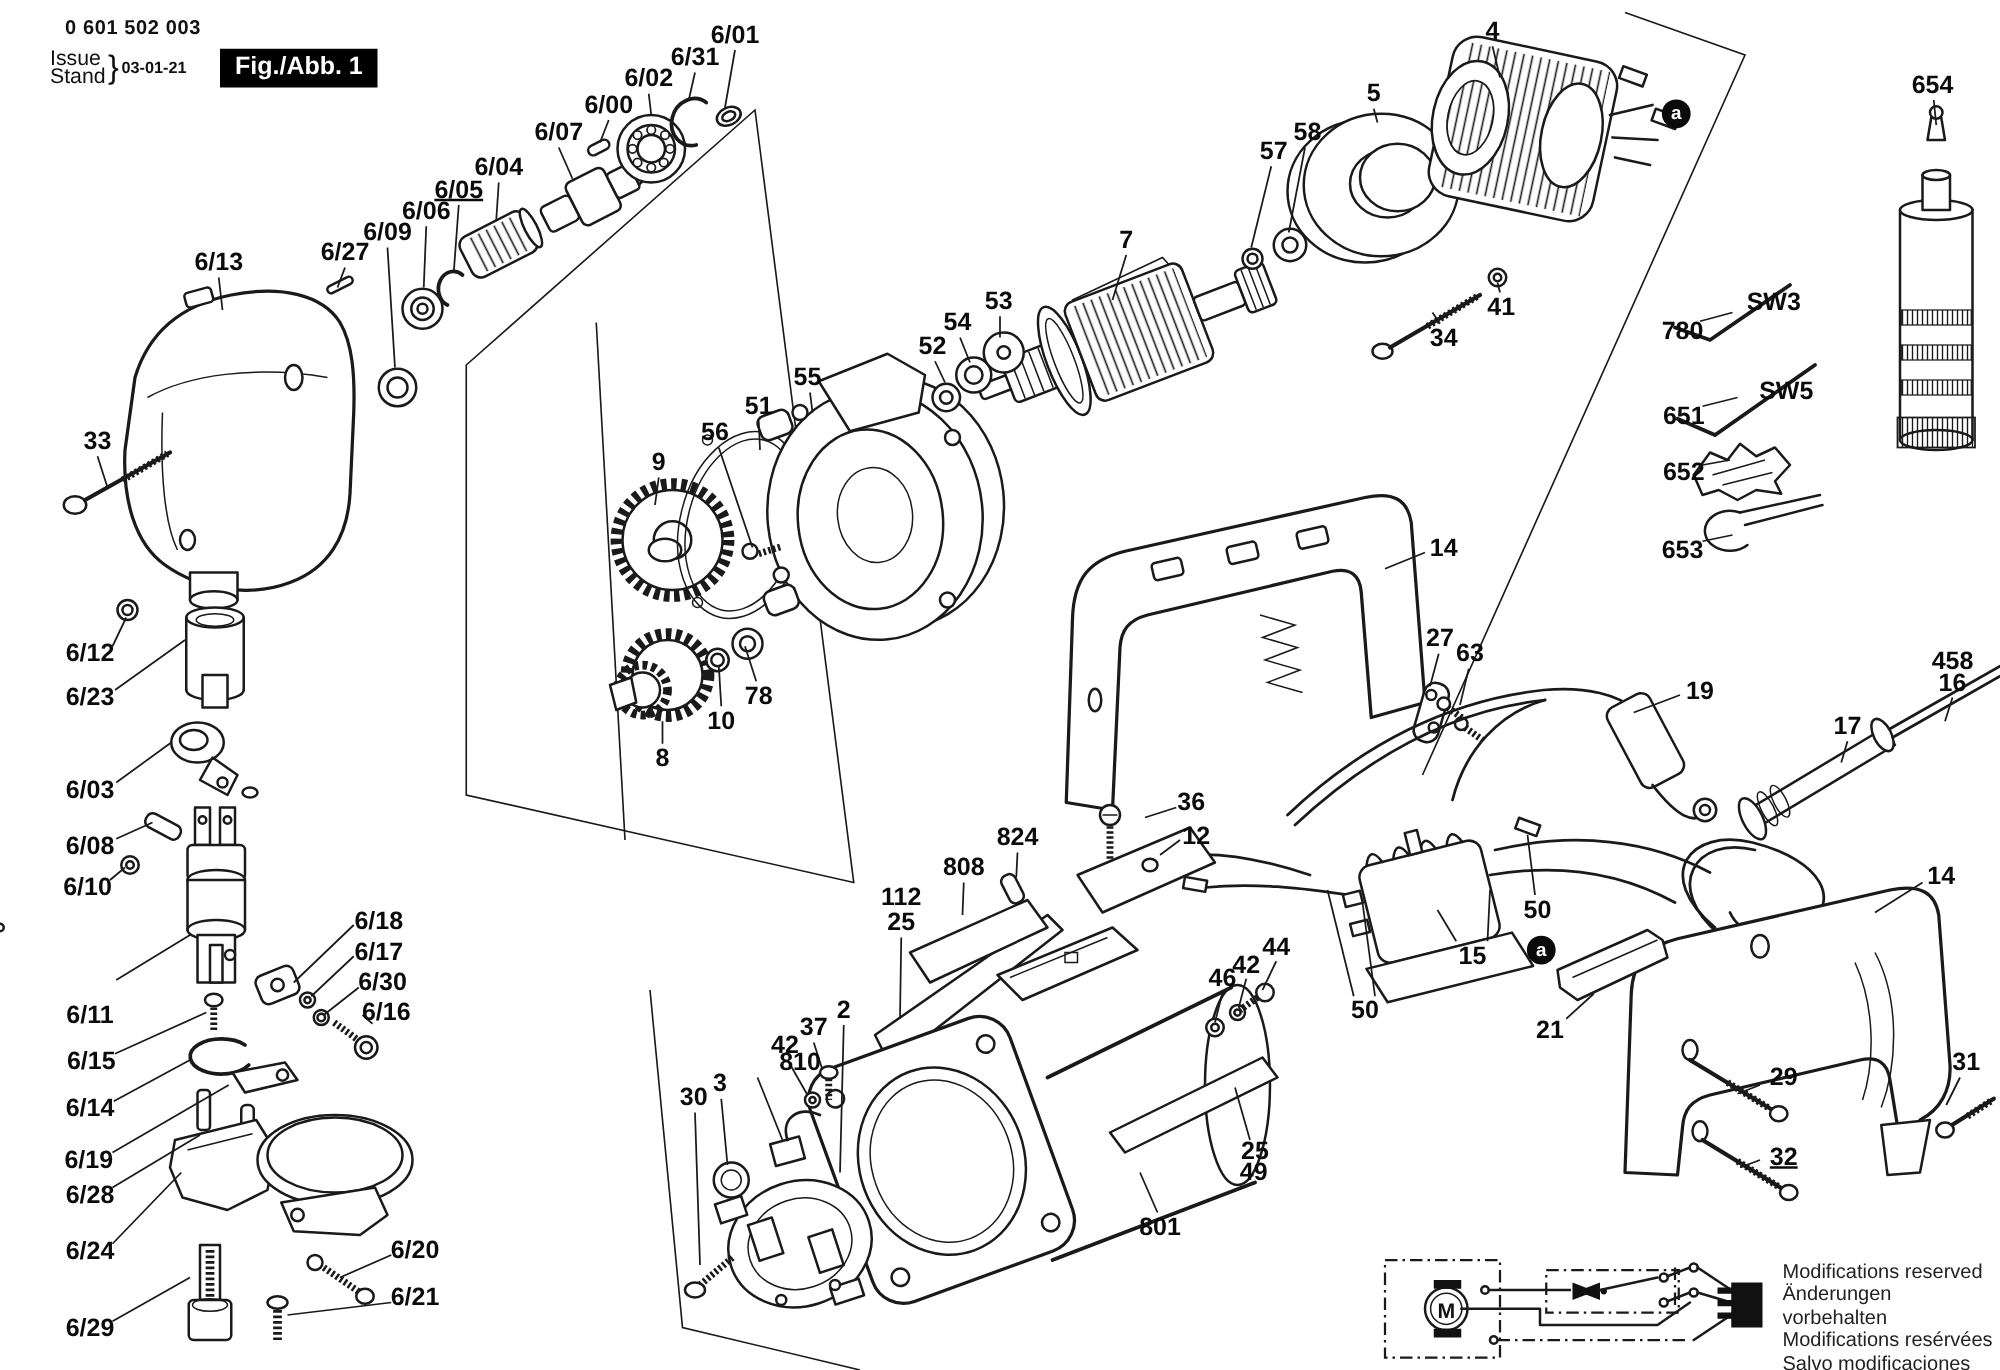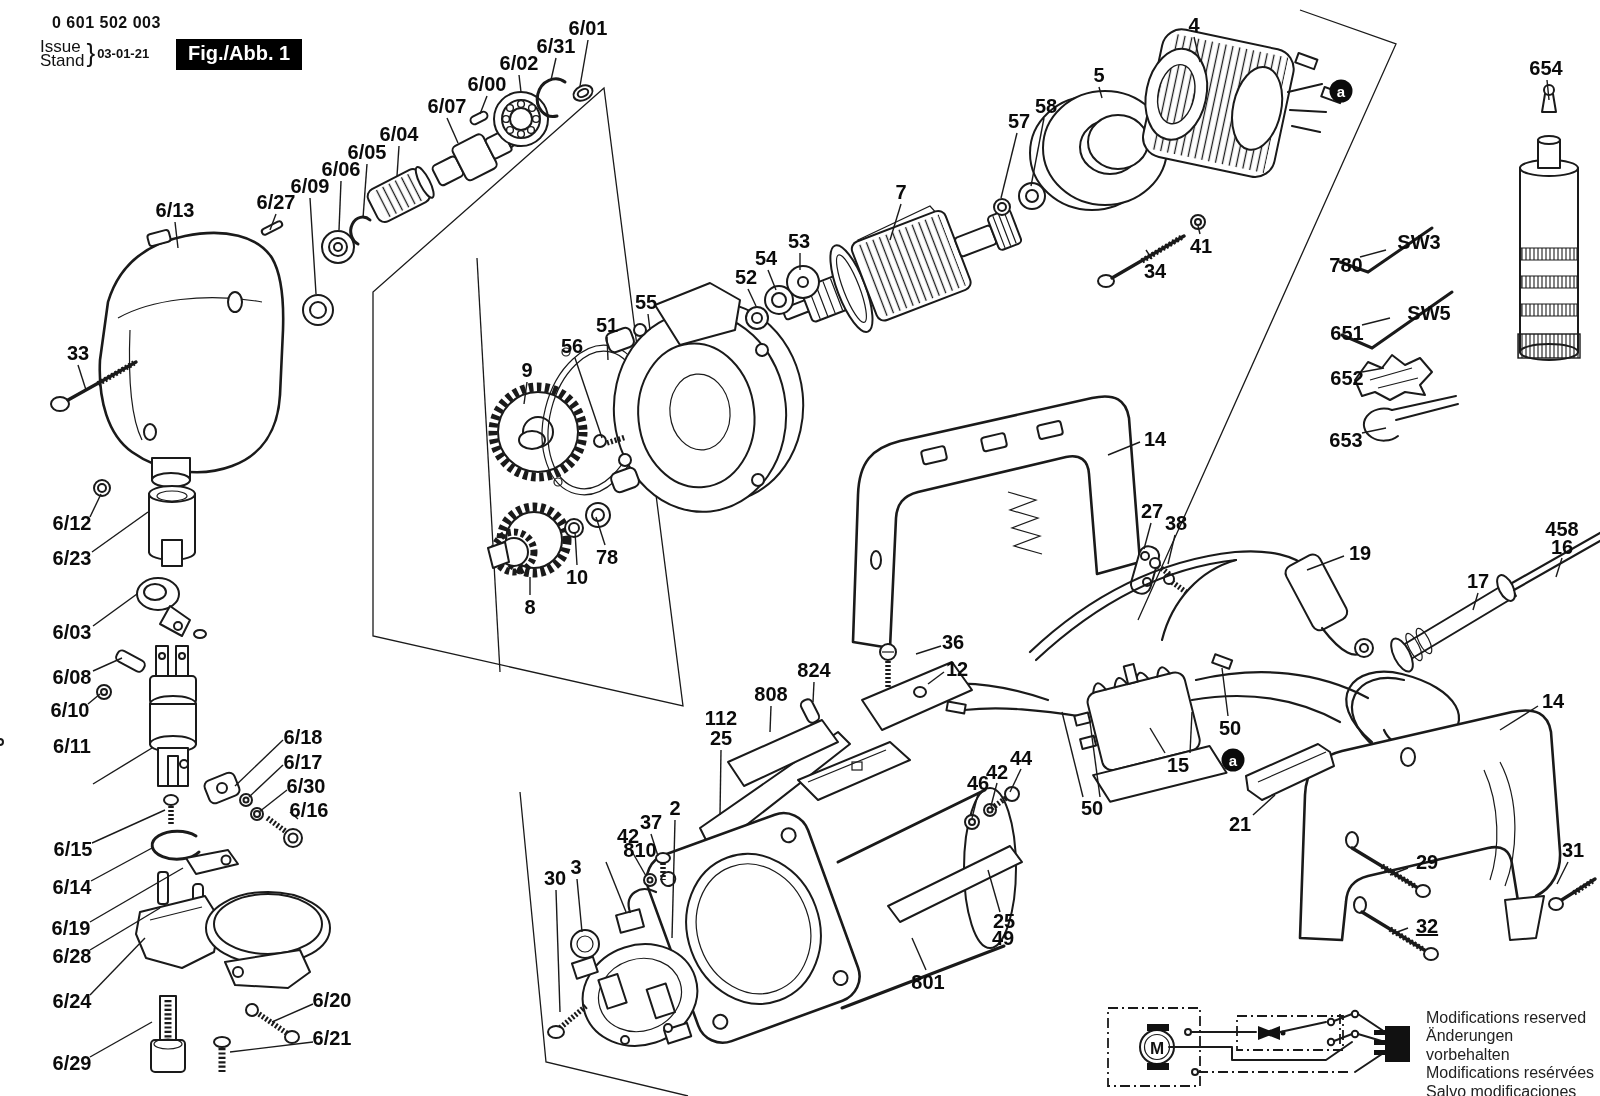--- a/index.html
+++ b/index.html
@@ -597,32 +597,32 @@
 </div>
 <div class="figbox">Fig./Abb. 1</div>
 
 <div id="labels-layer">
       <div class="part-label" style="left: 588px; top: 28px;">6/01</div>
       <div class="part-label" style="left: 556px; top: 46px;">6/31</div>
       <div class="part-label" style="left: 519px; top: 63px;">6/02</div>
       <div class="part-label" style="left: 487px; top: 84px;">6/00</div>
       <div class="part-label" style="left: 447px; top: 106px;">6/07</div>
       <div class="part-label" style="left: 399px; top: 134px;">6/04</div>
-      <div class="part-label" style="left: 367px; top: 152px;">6/05</div>
+      <div class="part-label" style="left: 367px; top: 152px; text-decoration: underline;">6/05</div>
       <div class="part-label" style="left: 341px; top: 169px;">6/06</div>
       <div class="part-label" style="left: 310px; top: 186px;">6/09</div>
       <div class="part-label" style="left: 276px; top: 202px;">6/27</div>
       <div class="part-label" style="left: 175px; top: 210px;">6/13</div>
       <div class="part-label" style="left: 78px; top: 353px;">33</div>
       <div class="part-label" style="left: 72px; top: 523px;">6/12</div>
       <div class="part-label" style="left: 72px; top: 558px;">6/23</div>
       <div class="part-label" style="left: 72px; top: 632px;">6/03</div>
       <div class="part-label" style="left: 72px; top: 677px;">6/08</div>
       <div class="part-label" style="left: 70px; top: 710px;">6/10</div>
-      <div class="part-label" style="left: 72px; top: 746px;">6/11</div>
+      <div class="part-label" style="left: 72px; top: 812px;">6/11</div>
       <div class="part-label" style="left: 303px; top: 737px;">6/18</div>
       <div class="part-label" style="left: 303px; top: 762px;">6/17</div>
       <div class="part-label" style="left: 306px; top: 786px;">6/30</div>
       <div class="part-label" style="left: 309px; top: 810px;">6/16</div>
       <div class="part-label" style="left: 73px; top: 849px;">6/15</div>
       <div class="part-label" style="left: 72px; top: 887px;">6/14</div>
       <div class="part-label" style="left: 71px; top: 928px;">6/19</div>
       <div class="part-label" style="left: 72px; top: 956px;">6/28</div>
       <div class="part-label" style="left: 72px; top: 1001px;">6/24</div>
       <div class="part-label" style="left: 72px; top: 1063px;">6/29</div>
@@ -647,21 +647,21 @@
       <div class="part-label" style="left: 1194px; top: 25px;">4</div>
       <div class="part-label" style="left: 1546px; top: 68px;">654</div>
       <div class="part-label" style="left: 1346px; top: 265px;">780</div>
       <div class="part-label" style="left: 1419px; top: 242px;">SW3</div>
       <div class="part-label" style="left: 1347px; top: 333px;">651</div>
       <div class="part-label" style="left: 1429px; top: 313px;">SW5</div>
       <div class="part-label" style="left: 1347px; top: 378px;">652</div>
       <div class="part-label" style="left: 1346px; top: 440px;">653</div>
       <div class="part-label" style="left: 1155px; top: 439px;">14</div>
       <div class="part-label" style="left: 1152px; top: 511px;">27</div>
-      <div class="part-label" style="left: 1176px; top: 523px;">38</div>
+      <div class="part-label" style="left: 1176px; top: 523px;">63</div>
       <div class="part-label" style="left: 1360px; top: 553px;">19</div>
       <div class="part-label" style="left: 1562px; top: 529px;">458</div>
       <div class="part-label" style="left: 1562px; top: 547px;">16</div>
       <div class="part-label" style="left: 1478px; top: 581px;">17</div>
       <div class="part-label" style="left: 953px; top: 642px;">36</div>
       <div class="part-label" style="left: 957px; top: 669px;">12</div>
       <div class="part-label" style="left: 814px; top: 670px;">824</div>
       <div class="part-label" style="left: 771px; top: 694px;">808</div>
       <div class="part-label" style="left: 721px; top: 718px;">112</div>
       <div class="part-label" style="left: 721px; top: 738px;">25</div>

